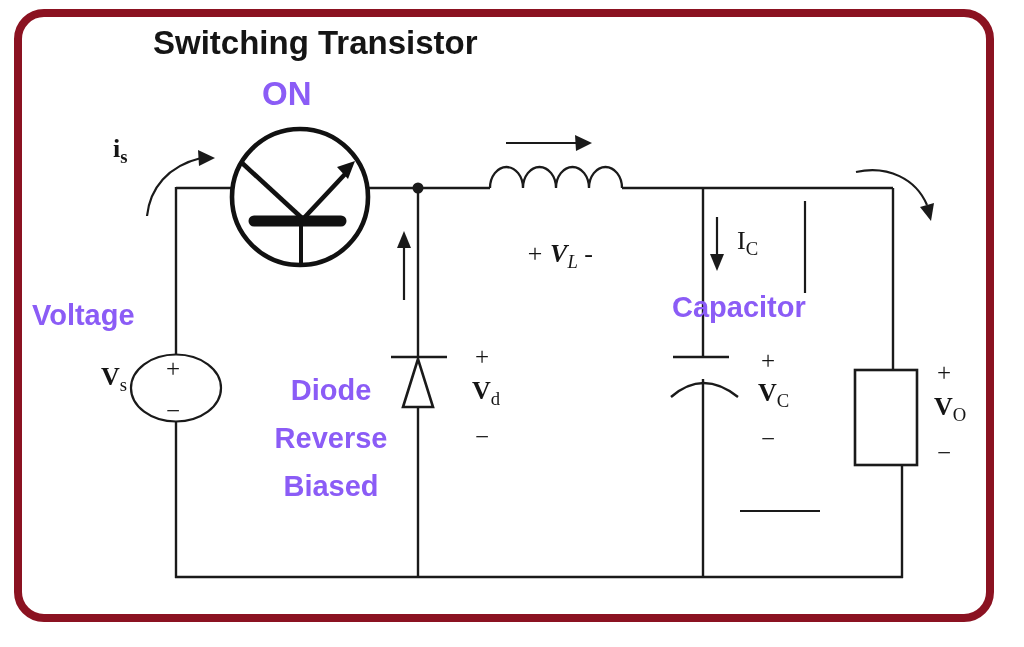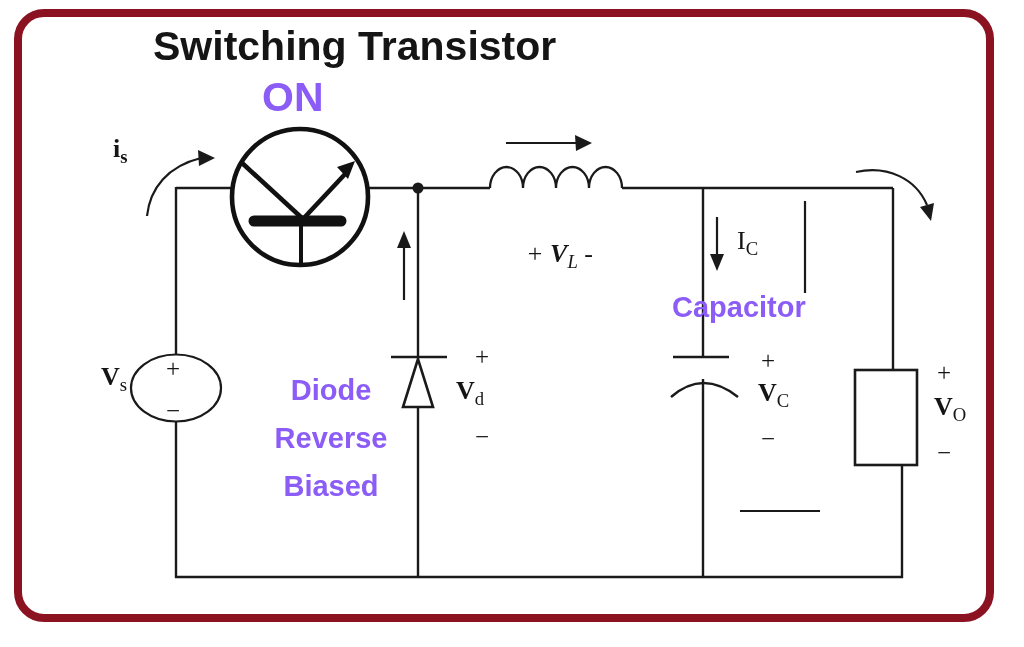--- a/index.html
+++ b/index.html
@@ -9,21 +9,21 @@
   }
   #frame{
     position:absolute;left:14px;top:9px;width:980px;height:613px;
     border:8px solid #8B1221;border-radius:30px;box-sizing:border-box;
   }
   svg{position:absolute;left:0;top:0;}
   .lbl{position:absolute;line-height:1;white-space:nowrap;color:#151515;}
   .sans-bold{font-weight:bold;font-family:"Liberation Sans",sans-serif;}
   .serif{font-family:"Liberation Serif","DejaVu Serif",serif;}
   .maroon{color:#8b5cf6;}
-  .title{font-size:41px;letter-spacing:0px;}
+  .title{font-size:33px;letter-spacing:0px;}
   .caption{font-size:29px;}
   .sym{font-size:26px;}
   .sym .vmain{font-weight:bold;}
   .sym sub{font-size:72%;}
   .pm{font-size:25px;}
   .watermark{font-size:25px;font-weight:bold;color:#1E9BE6;}
   .cap3{line-height:48px;text-align:center;width:134px;}
 </style>
 </head>
 <body>
@@ -106,34 +106,35 @@
       <polygon points="931,221 934,203 920,207" fill="#1A1A1A"></polygon>
     </g>
   </svg>
 
   <div class="lbl sans-bold title" style="left:153px;top:26px;">Switching Transistor</div>
 
   <div class="lbl sans-bold title maroon" style="left:262px;top:77px;">ON</div>
 
   <div class="lbl serif sym" style="left:113px;top:136px;font-weight:bold;"><span>i</span><sub>s</sub></div>
 
+  <div class="lbl sans-bold caption maroon" style="left:32px;top:301px;">Voltage</div>
 
   <div class="lbl serif sym" style="left:74px;top:364px;margin-left:27px;"><span class="vmain">V</span><sub>s</sub></div>
 
   <div class="lbl serif pm" style="left:166px;top:356px;">+</div>
   <div class="lbl serif pm" style="left:166px;top:398px;">−</div>
 
   <div class="lbl sans-bold caption maroon cap3" style="left:264px;top:366px;">
     <div>Diode</div>
     <div>Reverse</div>
     <div>Biased</div>
   </div>
 
   <div class="lbl serif pm" style="left:475px;top:344px;">+</div>
-  <div class="lbl serif sym" style="left:456px;top:378px;font-family:Liberation Serif, serif;"><span class="vmain">V</span><sub>d</sub></div>
+  <div class="lbl serif sym" style="left:472px;top:378px;font-family:Liberation Serif, serif;"><span class="vmain">V</span><sub>d</sub></div>
   <div class="lbl serif pm" style="left:475px;top:424px;">−</div>
 
   <div class="lbl serif sym" style="left:526px;top:241px;font-style:italic;"><span>+</span>&nbsp;<span class="vmain">V</span><sub>L</sub>&nbsp;<span>-</span></div>
 
   <div class="lbl serif sym" style="left:737px;top:228px;"><span>I</span><sub>C</sub></div>
 
   <div class="lbl sans-bold caption maroon" style="left:672px;top:293px;">Capacitor</div>
 
   <div class="lbl serif pm" style="left:761px;top:348px;">+</div>
   <div class="lbl serif sym" style="left:758px;top:380px;"><span class="vmain">V</span><sub>C</sub></div>

